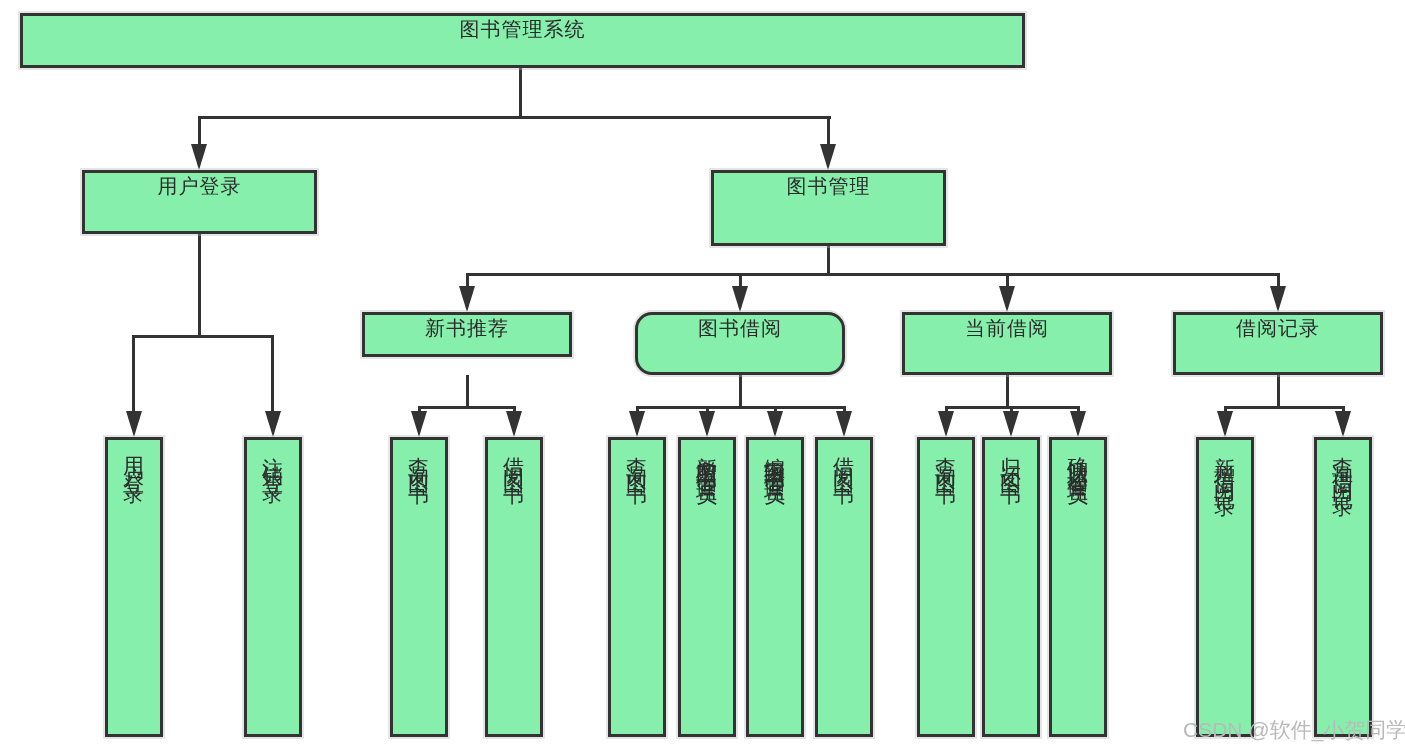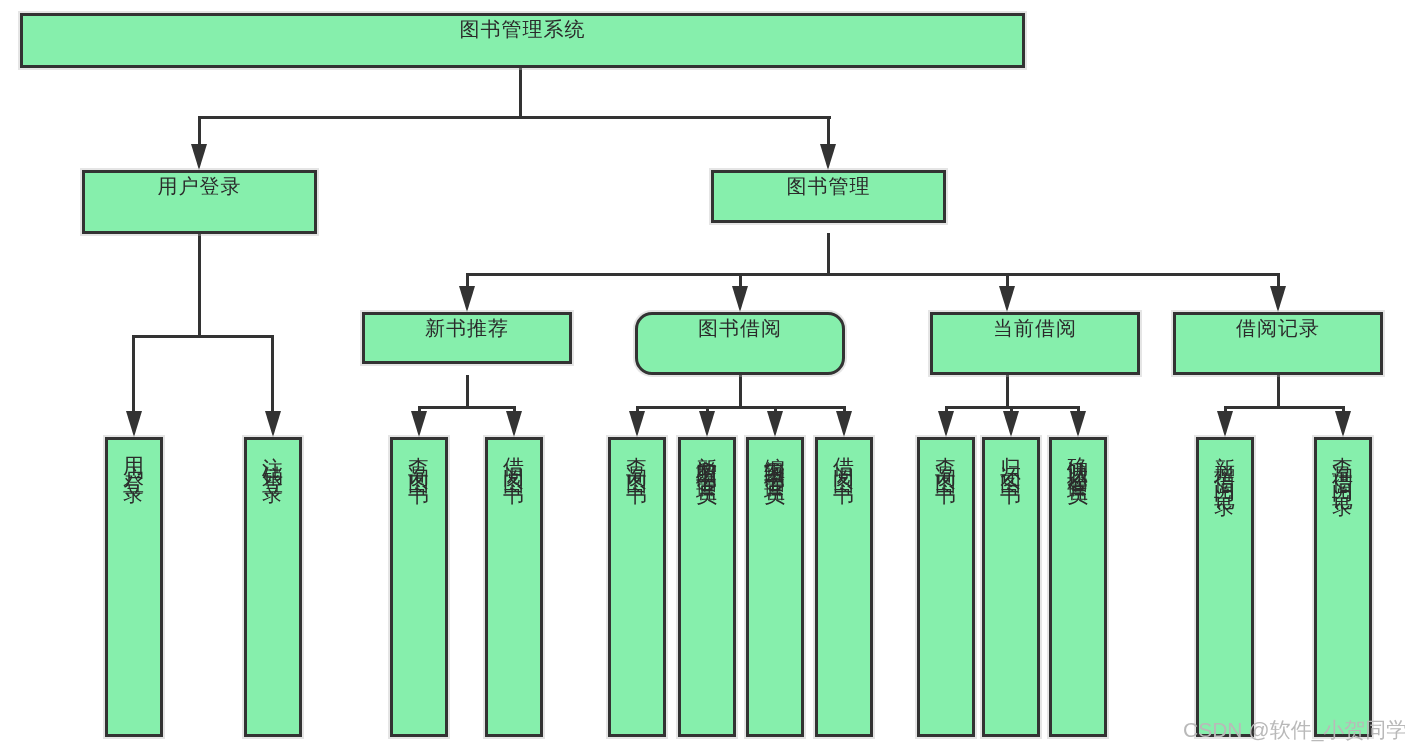--- a/index.html
+++ b/index.html
@@ -125,31 +125,31 @@
   <div class="line" style="left:1342px; top:406px; width:3px; height:8px;"></div>
   <div class="arrow" style="left:1335px; top:411px;"></div>
 
   <div class="box" style="left:20px; top:13px; width:1005px; height:55px;">
     <span class="h-label">图书管理系统</span>
   </div>
 
   <div class="box" style="left:82px; top:170px; width:235px; height:64px;">
     <span class="h-label">用户登录</span>
   </div>
-  <div class="box" style="left:711px; top:170px; width:235px; height:53px;">
+  <div class="box" style="left:711px; top:170px; width:235px; height:76px;">
     <span class="h-label">图书管理</span>
   </div>
 
-  <div class="box" style="left:362px; top:312px; width:210px; height:52px;">
+  <div class="box" style="left:362px; top:312px; width:210px; height:45px;">
     <span class="h-label">新书推荐</span>
   </div>
   <div class="box" style="left:635px; top:312px; width:210px; height:63px;border-radius:17px;">
     <span class="h-label">图书借阅</span>
   </div>
-  <div class="box" style="left:902px; top:312px; width:210px; height:63px;margin-left:28px;">
+  <div class="box" style="left:902px; top:312px; width:210px; height:63px;">
     <span class="h-label">当前借阅</span>
   </div>
   <div class="box" style="left:1173px; top:312px; width:210px; height:63px;">
     <span class="h-label">借阅记录</span>
   </div>
 
   <div class="box v-box v-short" style="left:105px; top:437px; width:58px; height:300px;">
     <span>用户登录</span>
   </div>
   <div class="box v-box v-short" style="left:244px; top:437px; width:58px; height:300px;">

